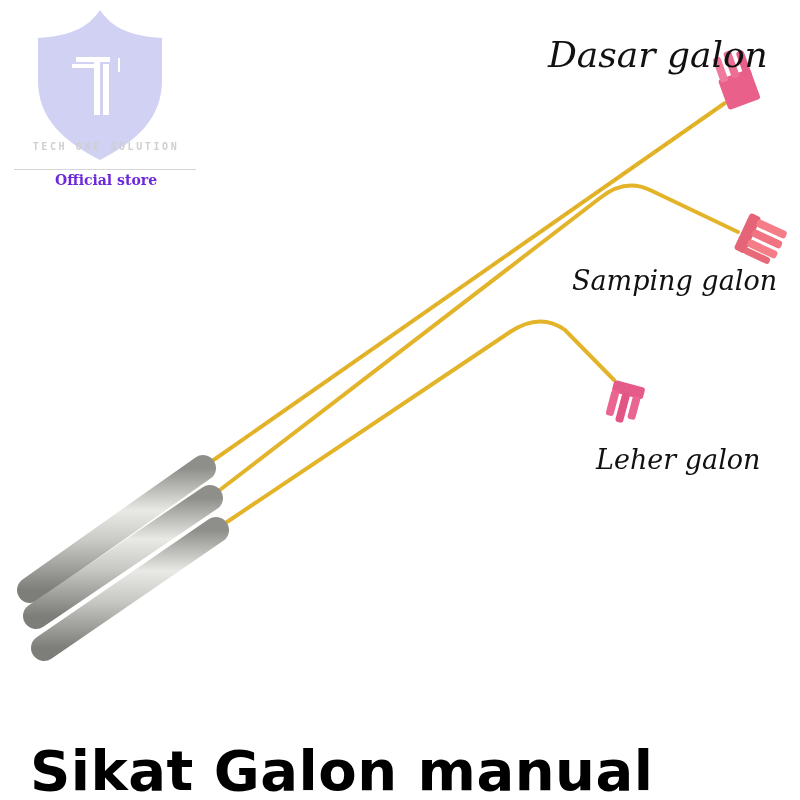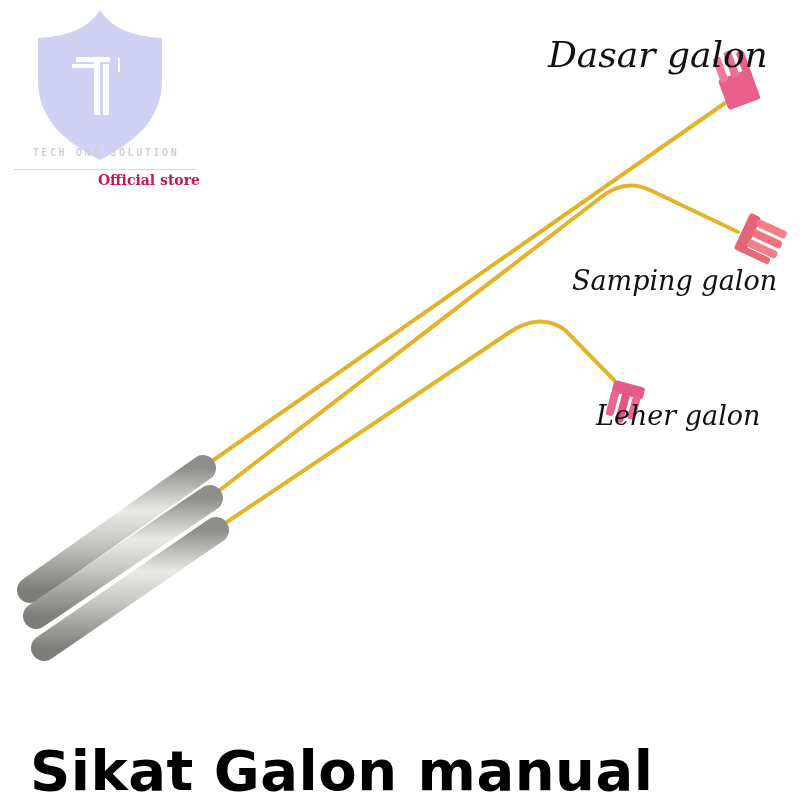--- a/index.html
+++ b/index.html
@@ -1,24 +1,24 @@
 <!DOCTYPE html>
 <html><head>
 <meta charset="utf-8">
 <style>
   html, body { margin: 0; padding: 0; background: #ffffff; }
   body { width: 800px; height: 800px; position: relative; overflow: hidden; font-family: "DejaVu Sans", sans-serif; }
   .art { position: absolute; left: 0; top: 0; width: 800px; height: 800px; }
-  .brand-name { position: absolute; left: 12px; top: 147px; width: 188px; text-align: center; font-family: "DejaVu Sans Mono", monospace; font-size: 10px; letter-spacing: 2.6px; color: #cfcfcf; font-weight: bold; }
+  .brand-name { position: absolute; left: 12px; top: 141px; width: 188px; text-align: center; font-family: "DejaVu Sans Mono", monospace; font-size: 10px; letter-spacing: 2.6px; color: #cfcfcf; font-weight: bold; }
   .brand-rule { position: absolute; left: 14px; top: 169px; width: 182px; height: 1px; background: #d6d6d6; }
-  .brand-sub { position: absolute; left: 12px; top: 172px; width: 188px; text-align: right; font-family: "DejaVu Serif", serif; font-size: 14px; font-weight: bold; color: #be185d; }
+  .brand-sub { position: absolute; left: 12px; top: 172px; width: 188px; text-align: center; font-family: "DejaVu Serif", serif; font-size: 14px; font-weight: bold; color: #6d28d9; }
   .label { position: absolute; font-family: "DejaVu Serif", serif; font-style: italic; color: #111; white-space: nowrap; }
   .label-dasar { left: 548px; top: 34px; font-size: 36px; }
   .label-samping { left: 572px; top: 265px; font-size: 27px; }
-  .label-leher { left: 596px; top: 400px; font-size: 27px; }
+  .label-leher { left: 596px; top: 444px; font-size: 27px; }
   .title { position: absolute; left: 30px; top: 738px; font-family: "DejaVu Sans", sans-serif; font-weight: bold; font-size: 56px; color: #000; letter-spacing: 0.5px; }
 </style>
 </head>
 <body>
 
 <svg class="art" viewBox="0 0 800 800" xmlns="http://www.w3.org/2000/svg">
   <defs>
     <linearGradient id="steel" x1="0" y1="0" x2="0" y2="1">
       <stop offset="0" stop-color="#8e8e8a"></stop>
       <stop offset="0.35" stop-color="#e9e9e6"></stop>

